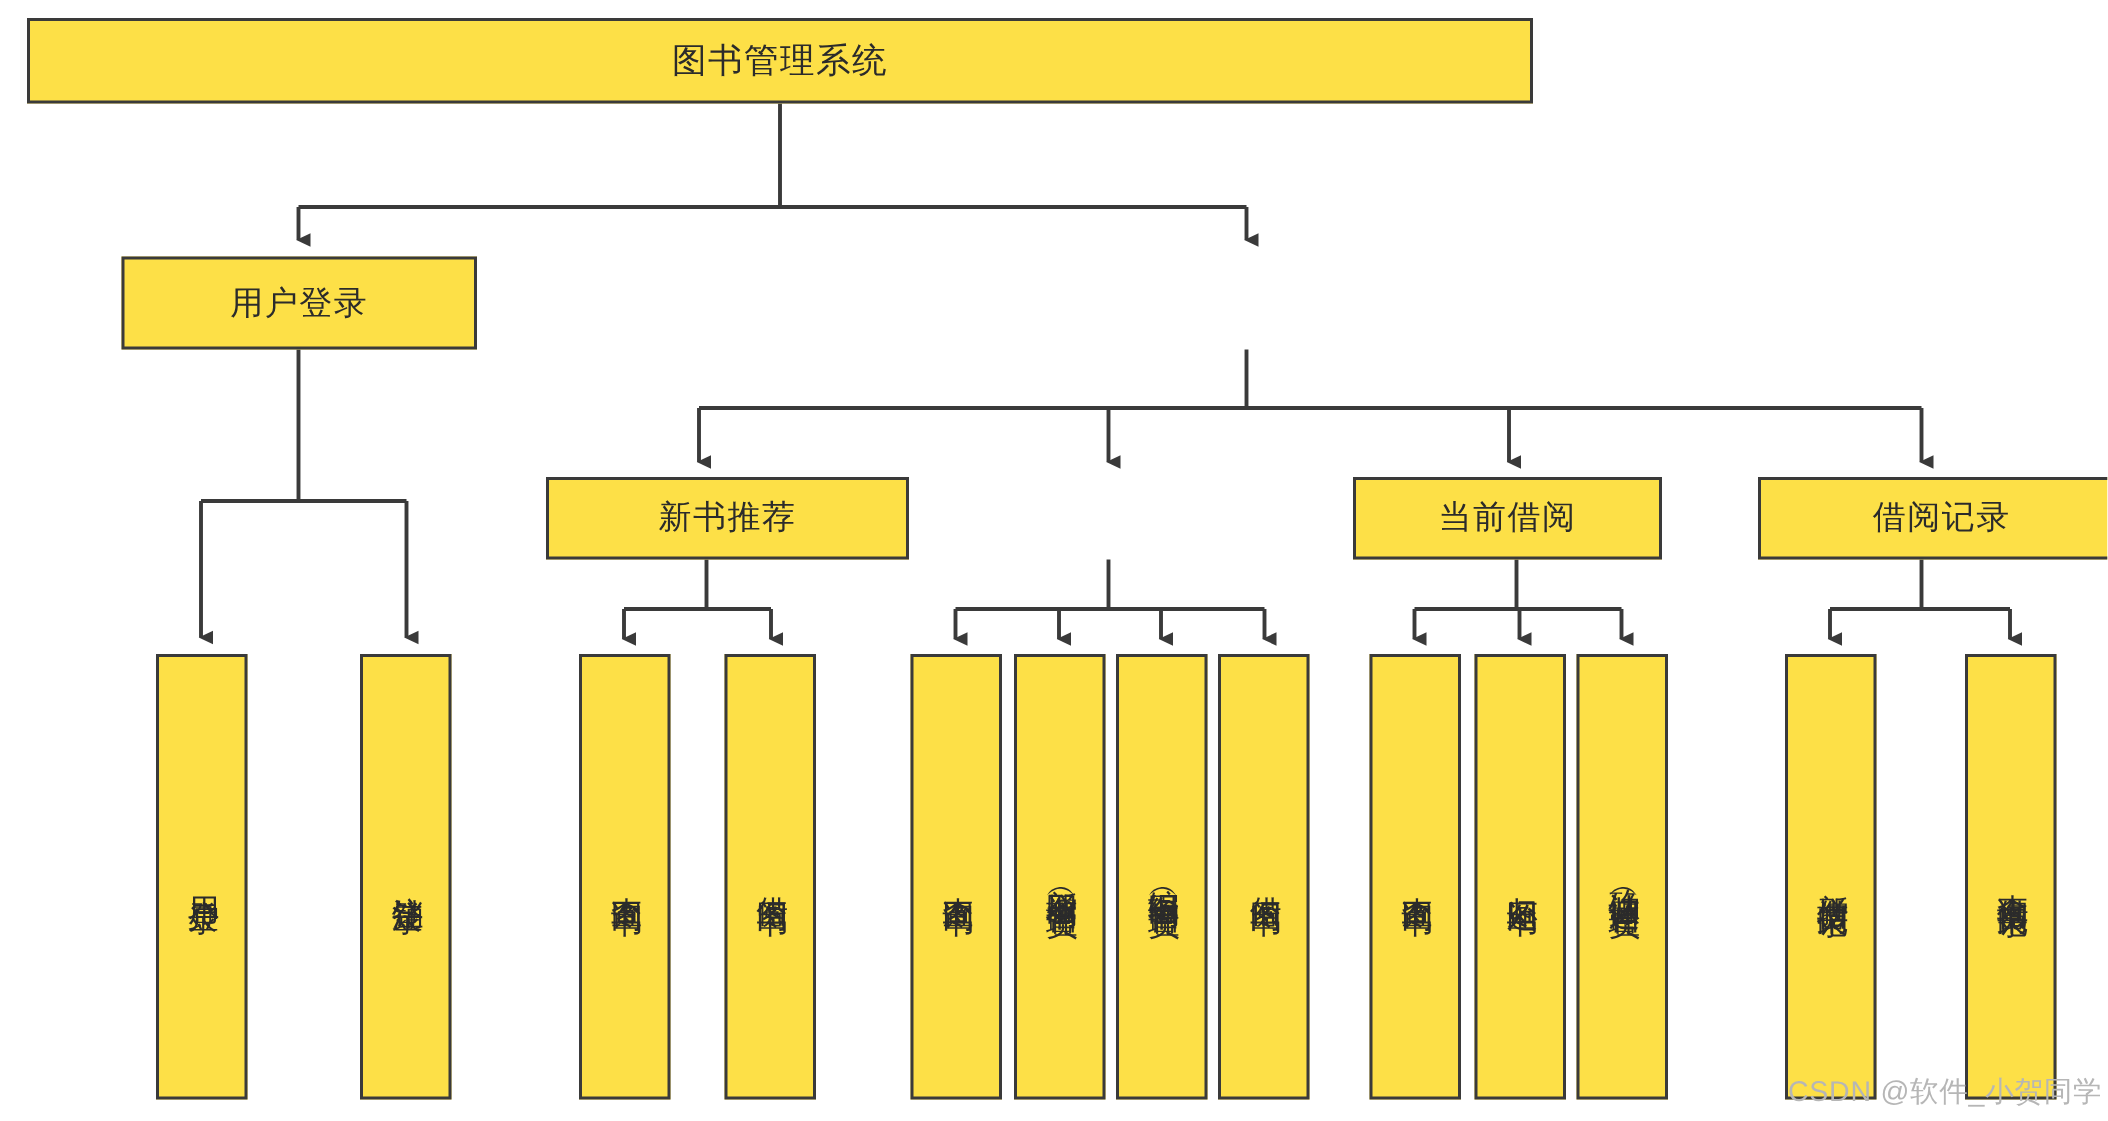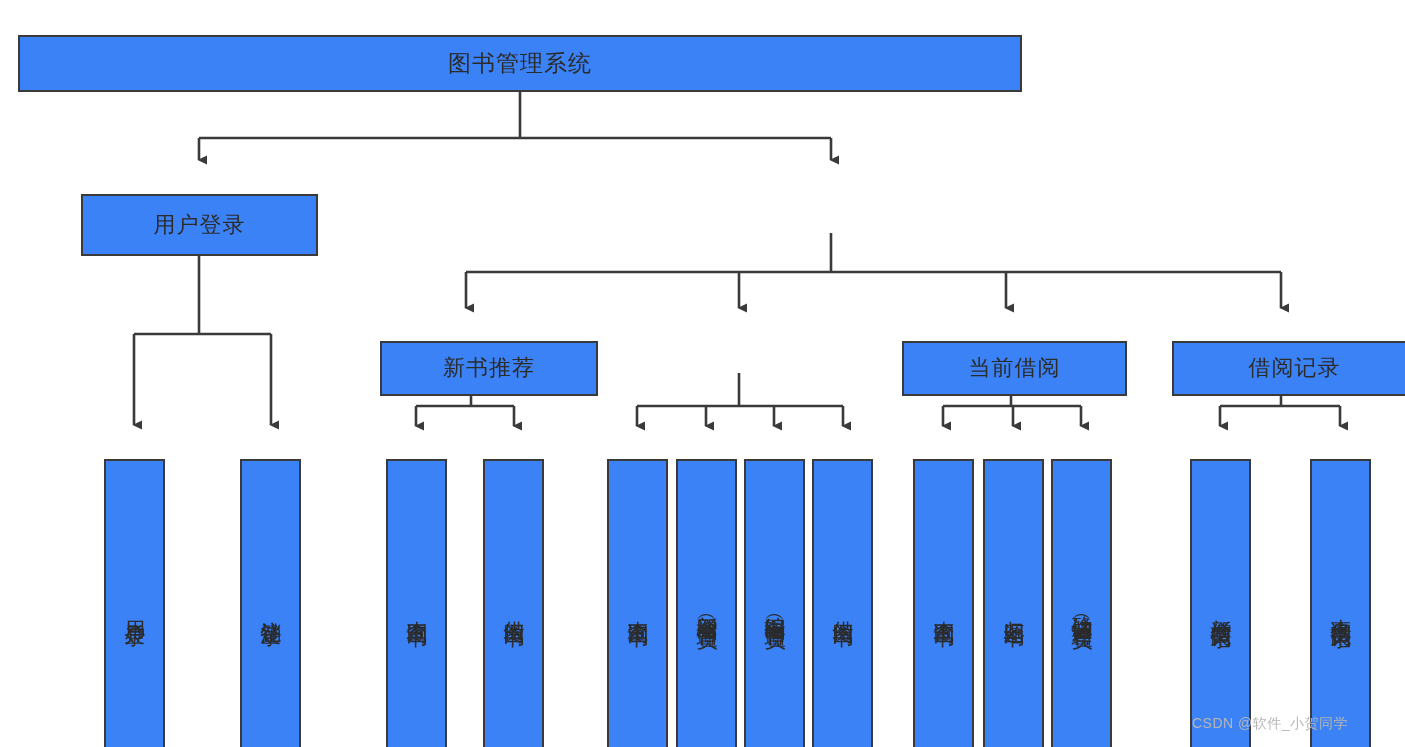--- a/index.html
+++ b/index.html
@@ -21,27 +21,26 @@
   svg.diagram-canvas {
     position: absolute;
     left: 0;
     top: 0;
     width: 1405px;
     height: 747px;
   }
   .node-box {
     position: absolute;
     box-sizing: border-box;
-    background: #3b82f6;
+    background: #fde047;
     border: 2.5px solid #3a3a3a;
     display: flex;
     align-items: center;
     justify-content: center;
     overflow: hidden;
-    margin-top: 23px;
   }
   .node-box.horizontal .node-label {
     writing-mode: horizontal-tb;
     font-size: 22px;
     line-height: 1.1;
     letter-spacing: 1px;
     color: #2b2b2b;
     white-space: nowrap;
   }
   .node-box.vertical {
@@ -56,21 +55,21 @@
     line-height: 1.18;
     letter-spacing: 2px;
     color: #2b2b2b;
     white-space: nowrap;
   }
   .node-box.root .node-label {
     font-size: 23px;
   }
   .watermark {
     position: absolute;
-    font-size: 14px;
+    font-size: 19px;
     color: #b6b6b6;
     white-space: nowrap;
     letter-spacing: 0.5px;
     pointer-events: none;
   }
 </style>
 </head>
 <body>
 
 <div id="diagram-root">
@@ -137,24 +136,24 @@
   </svg>
 
   <div class="node-box horizontal root" style="left:18px; top:12px; width:1004px; height:57px;">
     <span class="node-label">图书管理系统</span>
   </div>
 
   <div class="node-box horizontal" style="left:81px; top:171px; width:237px; height:62px;">
     <span class="node-label">用户登录</span>
   </div>
 
-  <div class="node-box horizontal" style="left:380px; top:318px; width:218px; height:55px;">
+  <div class="node-box horizontal" style="left:364px; top:318px; width:242px; height:55px;">
     <span class="node-label">新书推荐</span>
   </div>
-  <div class="node-box horizontal" style="left:902px; top:318px; width:225px; height:55px;text-align:right;">
+  <div class="node-box horizontal" style="left:902px; top:318px; width:206px; height:55px;text-align:right;">
     <span class="node-label">当前借阅</span>
   </div>
   <div class="node-box horizontal" style="left:1172px; top:318px; width:245px; height:55px;">
     <span class="node-label">借阅记录</span>
   </div>
 
   <div class="node-box vertical" style="left:104px; top:436px; width:61px; height:297px;">
     <span class="node-label">用户登录</span>
   </div>
   <div class="node-box vertical" style="left:240px; top:436px; width:61px; height:297px;">

